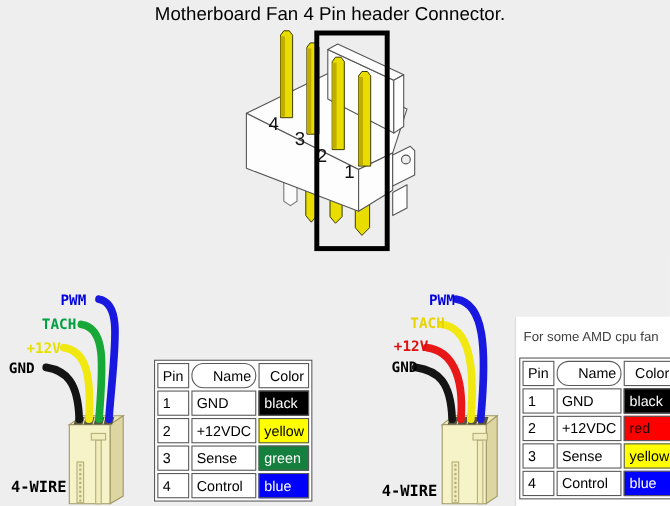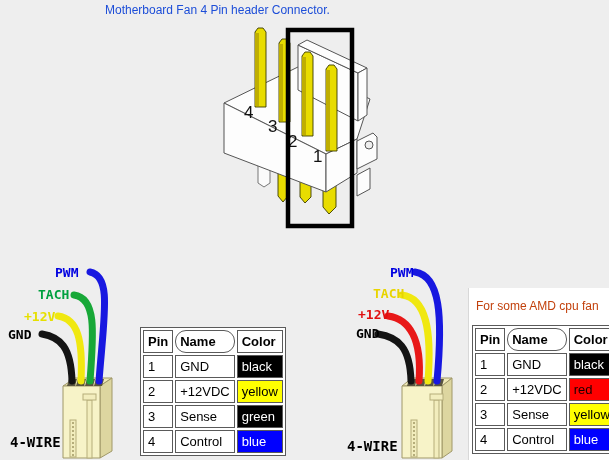--- a/index.html
+++ b/index.html
@@ -1,42 +1,42 @@
 <!DOCTYPE html>
 <html style="--page-bg: #eeeeee; --pin-yellow: #e8dc00; --plug-cream: #f7f3c8;"><head>
 <meta charset="utf-8">
 <style>
   html,body{margin:0;padding:0;}
   body{font-family:"Liberation Sans",sans-serif;}
   #stage{position:relative;width:609px;height:460px;background:var(--page-bg,#eeeeee);overflow:hidden;}
   .abs{position:absolute;}
-  .title{font-size:12px;color:#1d4ed8;}
+  .title{font-size:17px;color:#000000;text-align:center;}
   .mono-label{font-family:"DejaVu Sans Mono",monospace;font-weight:bold;}
   
   .pin{fill:var(--pin-yellow,#e8dc00);stroke:#3a3a00;stroke-width:0.9;}
   .pin-shade{fill:#bfae00;stroke:none;}
   .bodyface{fill:#fdfdfd;stroke:#555;stroke-width:1;stroke-linejoin:round;}
   .num{font-family:"Liberation Sans",sans-serif;font-size:17px;fill:#111;}
   
   .plugface{fill:var(--plug-cream,#f7f3c8);stroke:#a09868;stroke-width:1;stroke-linejoin:round;}
   .plugtop{fill:#efe9b8;stroke:#a09868;stroke-width:1;}
   .plugside{fill:#ddd6a0;stroke:#a09868;stroke-width:1;}
   .plughole{fill:#5a5540;stroke:none;}
   .plugdetail{fill:#f2edbd;stroke:#b5ad7a;stroke-width:1;}
   .wire{fill:none;stroke-width:7;stroke-linecap:round;}
   .wlabel{font-size:13px;}
   
   table.pintab{border-collapse:separate;border-spacing:2px;background:#fff;border:1px solid #5a5a5a;}
   table.pintab td,table.pintab th{border:1px solid #5a5a5a;font-size:13px;line-height:17px;padding:2px 4px;text-align:left;white-space:nowrap;background:#fff;}
-  table.pintab th{font-weight:bold;text-align:left;}
+  table.pintab th{font-weight:normal;text-align:right;}
   .col-pin{width:16px;}
   .col-name{width:46px;border-radius:11px;}
   .col-color{width:34px;}
   .amd-panel{background:#ffffff;border-left:1px solid #d8d8d8;}
-  .amd-title{font-size:12px;color:#c2410c;}
+  .amd-title{font-size:12px;color:#404040;}
 </style>
 </head>
 <body>
 
 <div id="stage">
 
   <div class="abs title" style="left:105px;top:3px;width:390px;">Motherboard Fan 4 Pin header Connector.</div>
 
   <div class="abs amd-panel" style="left:468px;top:288px;width:141px;height:172px;"></div>
 
@@ -113,21 +113,21 @@
       <td style="background:#000000;color:#ffffff">black</td>
     </tr>
     <tr>
       <td>2</td>
       <td>+12VDC</td>
       <td style="background:#ffff00;color:#000000">yellow</td>
     </tr>
     <tr>
       <td>3</td>
       <td>Sense</td>
-      <td style="background:#000000;color:#ffffff">green</td>
+      <td style="background:#15803d;color:#ffffff">green</td>
     </tr>
     <tr>
       <td>4</td>
       <td>Control</td>
       <td style="background:#0000ff;color:#ffffff">blue</td>
     </tr>
   </tbody>
     </table>
 
   <svg class="abs" style="left:330px;top:255px;" width="150" height="205" viewBox="0 0 150 205">

